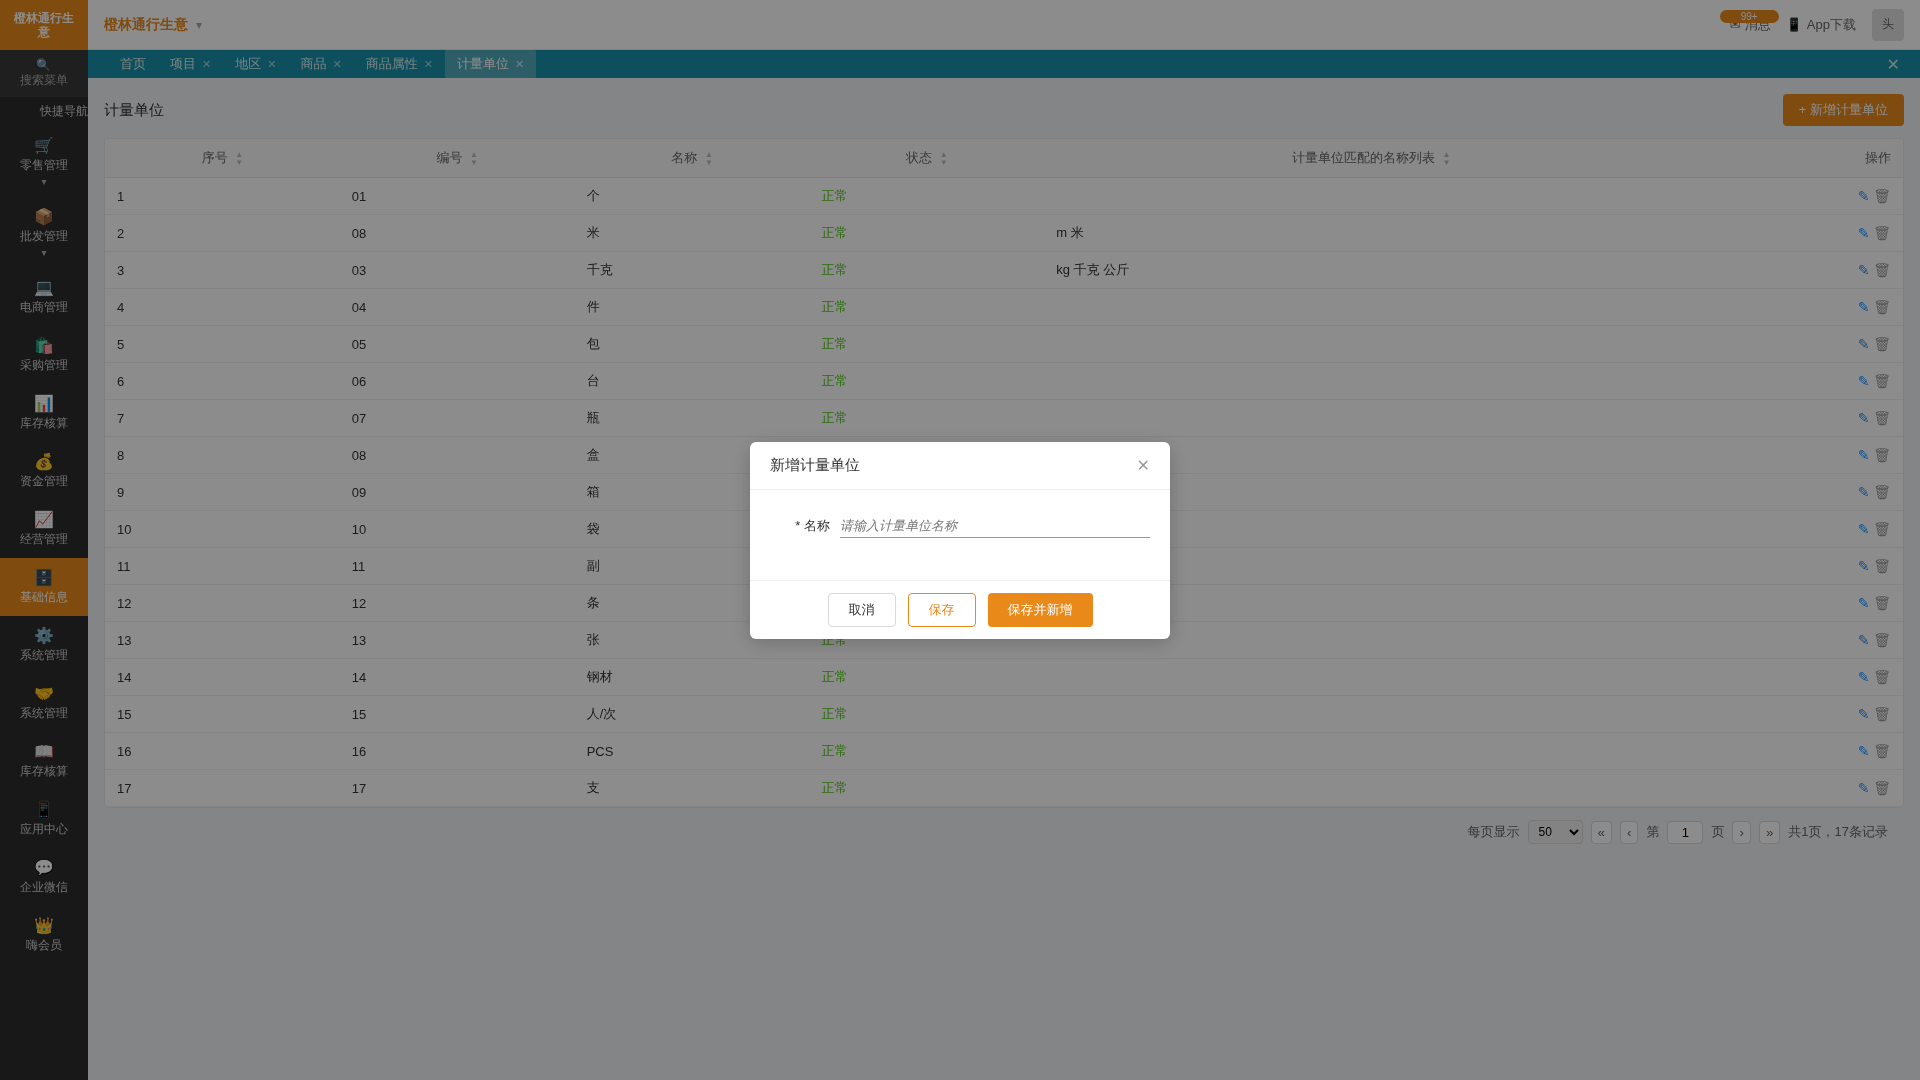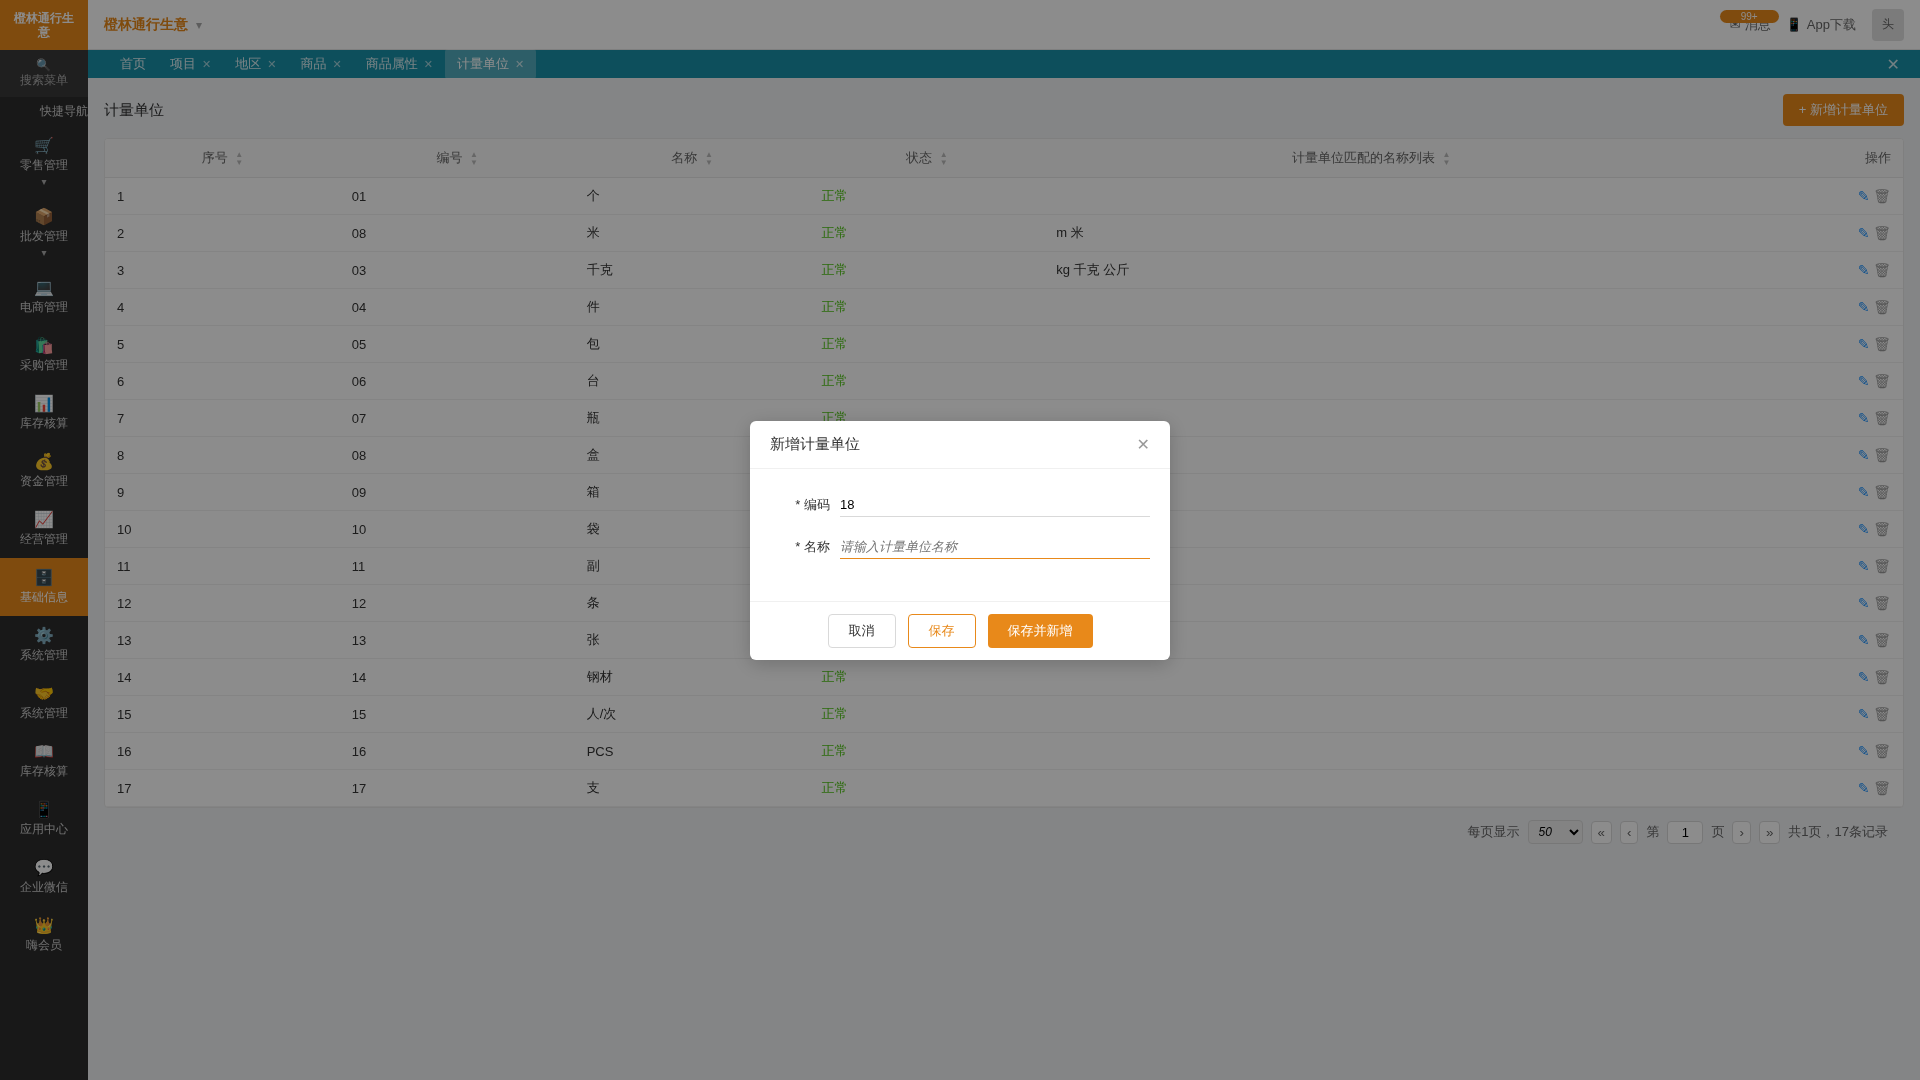--- a/index.html
+++ b/index.html
@@ -167,21 +167,20 @@
       padding: 12px 16px;
       gap: 8px;
       font-size: 13px;
       color: #666;
     }
     .page-size-select {
       border: 1px solid #d9d9d9;
       border-radius: 4px;
       padding: 3px 6px;
       font-size: 12px;
-      font-style: italic;
     }
     .page-nav { cursor: pointer; color: #666; padding: 3px 6px; border: 1px solid #d9d9d9; border-radius: 4px; background: white; }
     .page-input { width: 36px; border: 1px solid #d9d9d9; border-radius: 4px; padding: 3px 4px; text-align: center; font-size: 13px; }
 
     
     .overlay {
       position: fixed;
       top: 0; left: 0; right: 0; bottom: 0;
       background: rgba(0,0,0,0.45);
       z-index: 100;
@@ -625,24 +624,20 @@
 </div>
 
 <div class="overlay">
   <div class="modal">
     <div class="modal-header">
       <span class="modal-title">新增计量单位</span>
       <span class="modal-close">✕</span>
     </div>
     <div class="modal-body">
       <div class="form-row">
-        <div class="form-label">* 编码</div>
-        <input class="form-input" value="18" style="">
-      </div>
-      <div class="form-row">
         <div class="form-label">* 名称</div>
         <input class="form-input name-input" placeholder="请输入计量单位名称" style="">
       </div>
     </div>
     <div class="modal-footer">
       <button class="btn-cancel">取消</button>
       <button class="btn-save">保存</button>
       <button class="btn-save-new">保存并新增</button>
     </div>
   </div>

